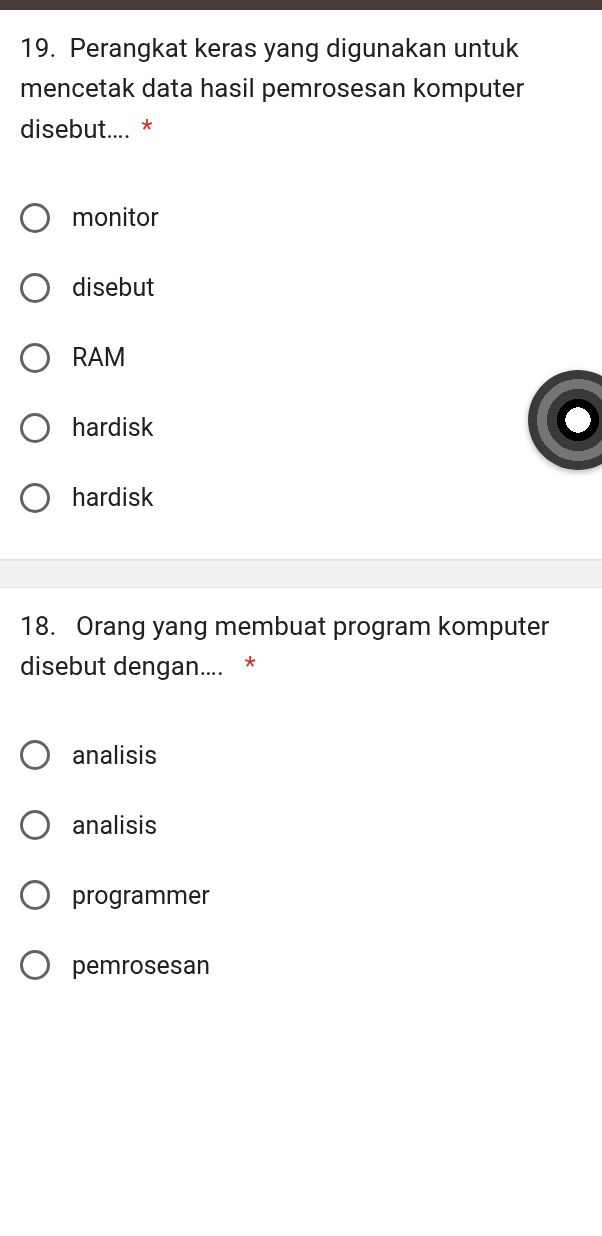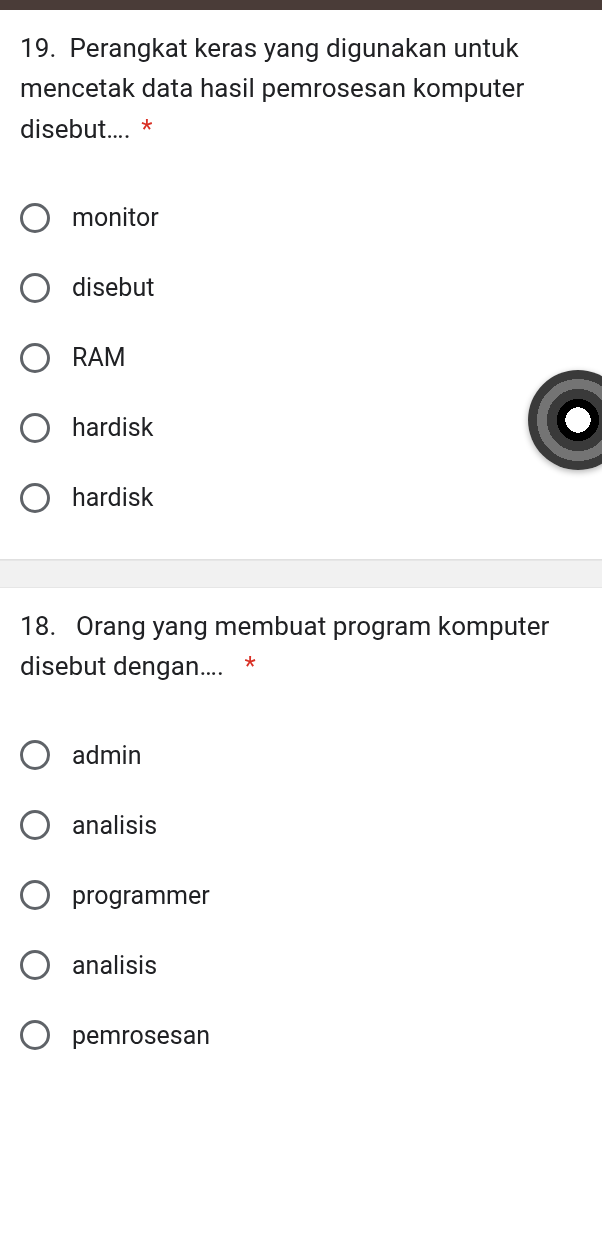--- a/index.html
+++ b/index.html
@@ -88,33 +88,29 @@
 
 <div class="card" style="border-bottom:none;padding-left:20px;">
   <div class="question-text">
     <span>18.</span>
     <span>&nbsp;&nbsp;</span><span>Orang yang membuat program komputer disebut dengan….</span>
     <span class="required" style="margin-left:14px;">*</span>
   </div>
   <div class="options">
     <label class="option">
       <span class="radio"></span>
-      <span class="option-label">admin</span>
+      <span class="option-label">analisis</span>
     </label>
     <label class="option">
       <span class="radio"></span>
       <span class="option-label">analisis</span>
     </label>
     <label class="option">
       <span class="radio"></span>
       <span class="option-label">programmer</span>
-    </label>
-    <label class="option">
-      <span class="radio"></span>
-      <span class="option-label">analisis</span>
     </label>
     <label class="option">
       <span class="radio"></span>
       <span class="option-label">pemrosesan</span>
     </label>
   </div>
 </div>
 
 <div class="fab"></div>
 </div>

